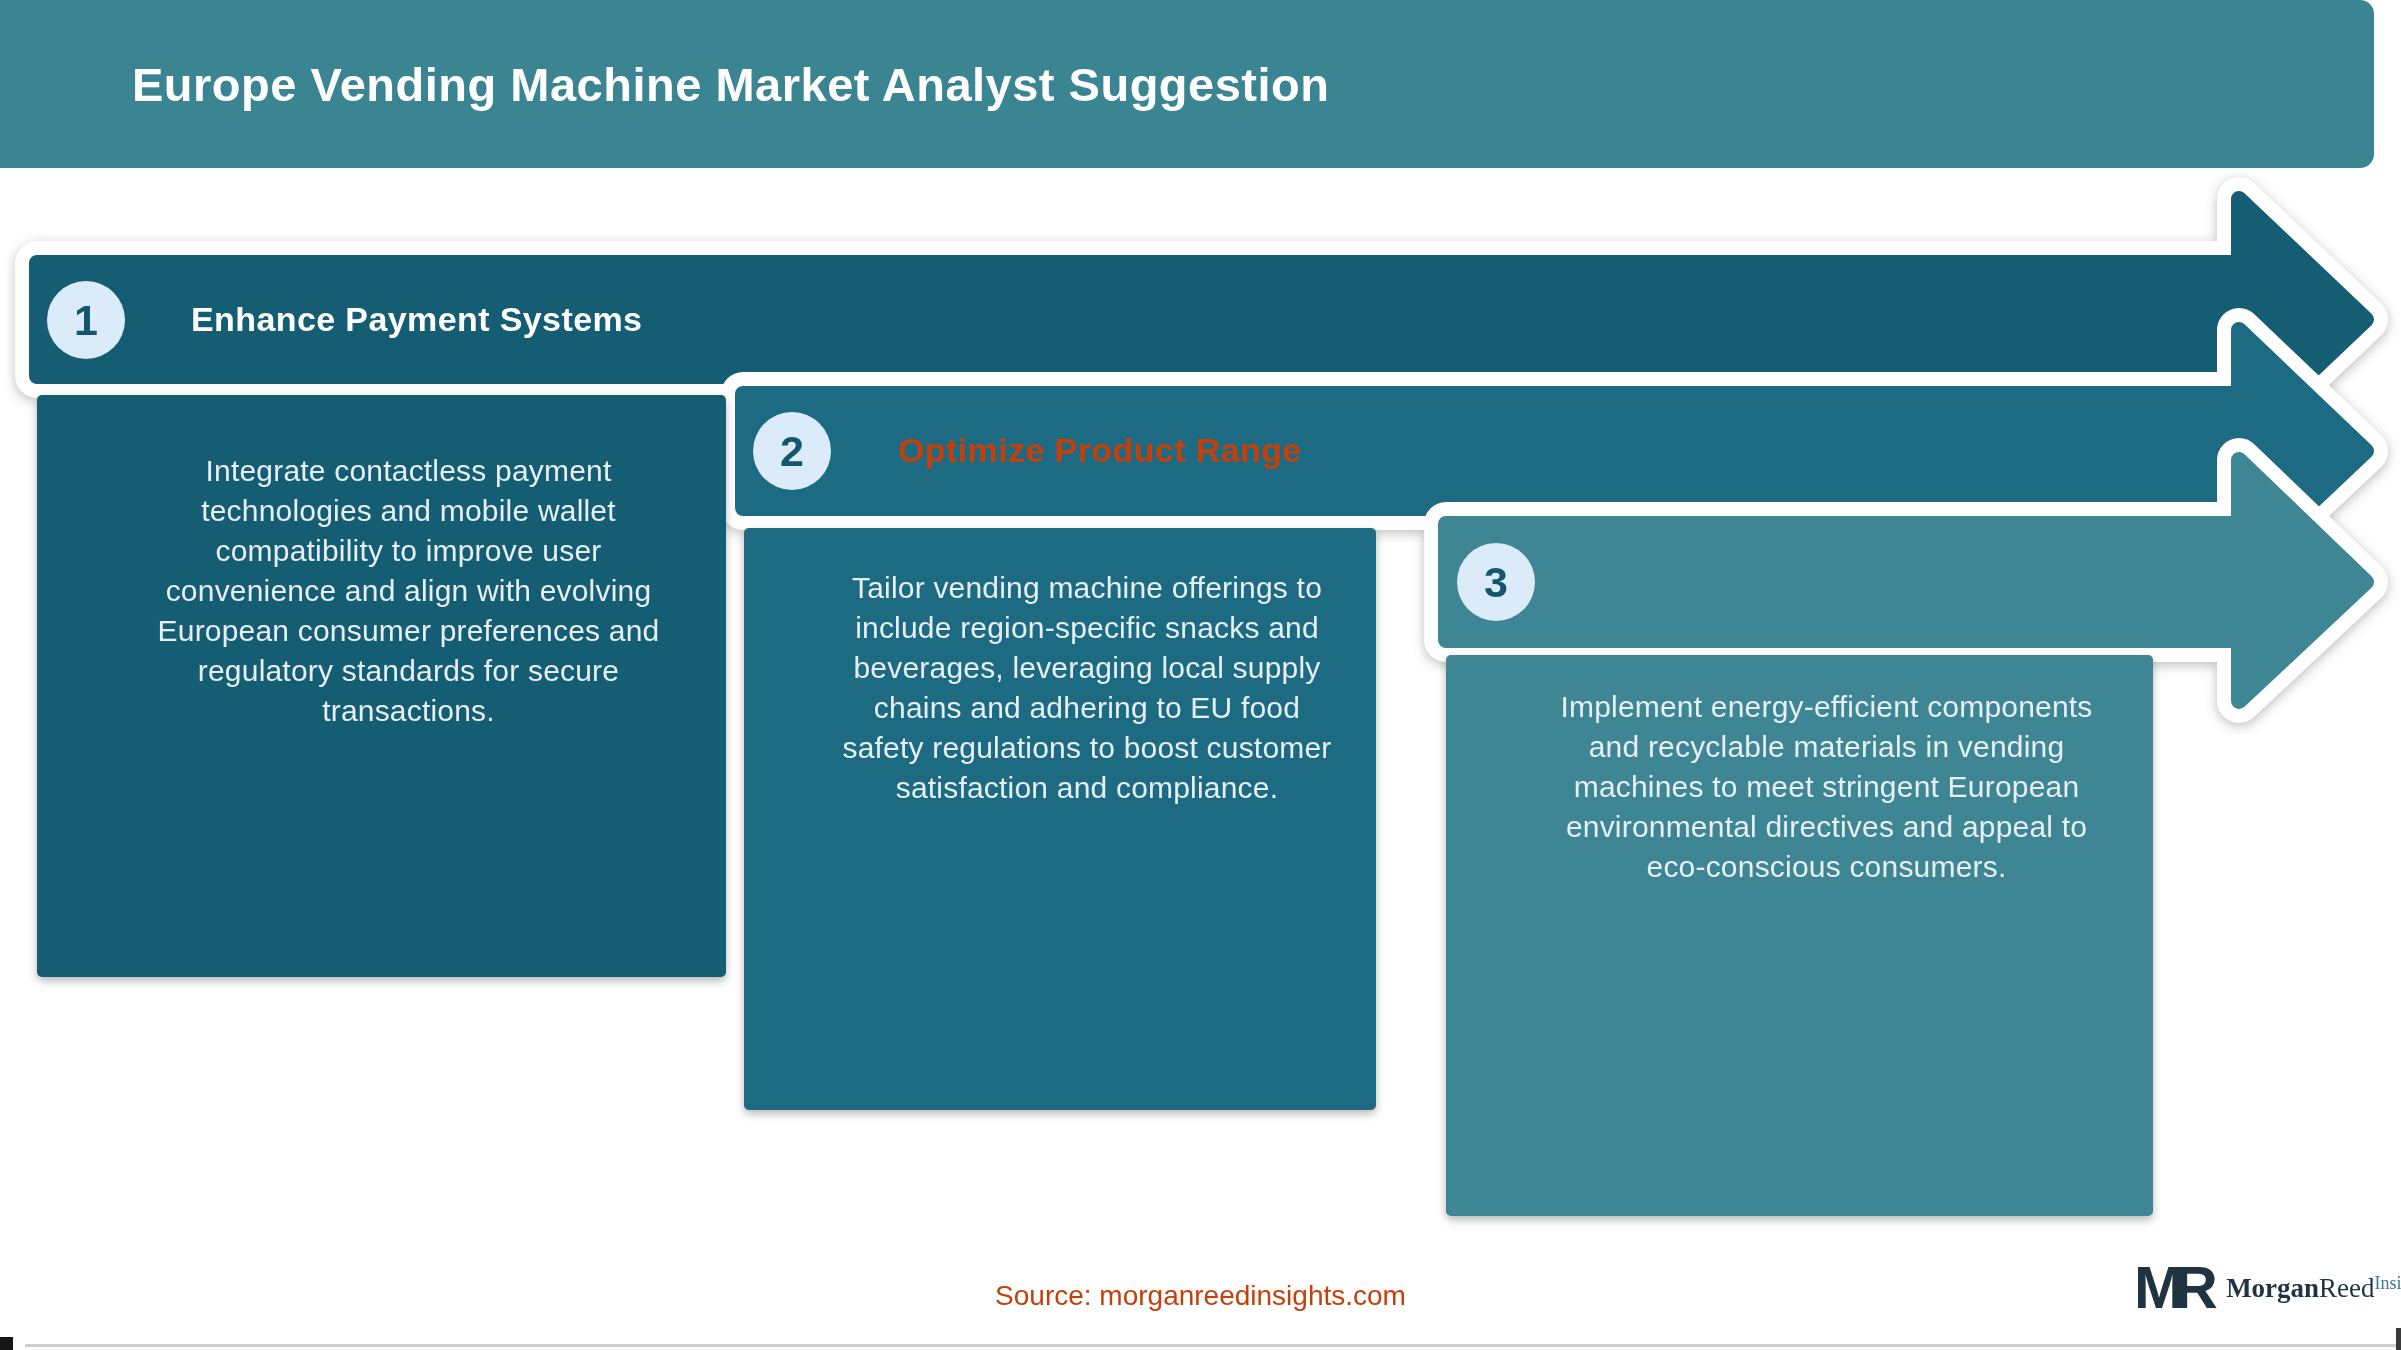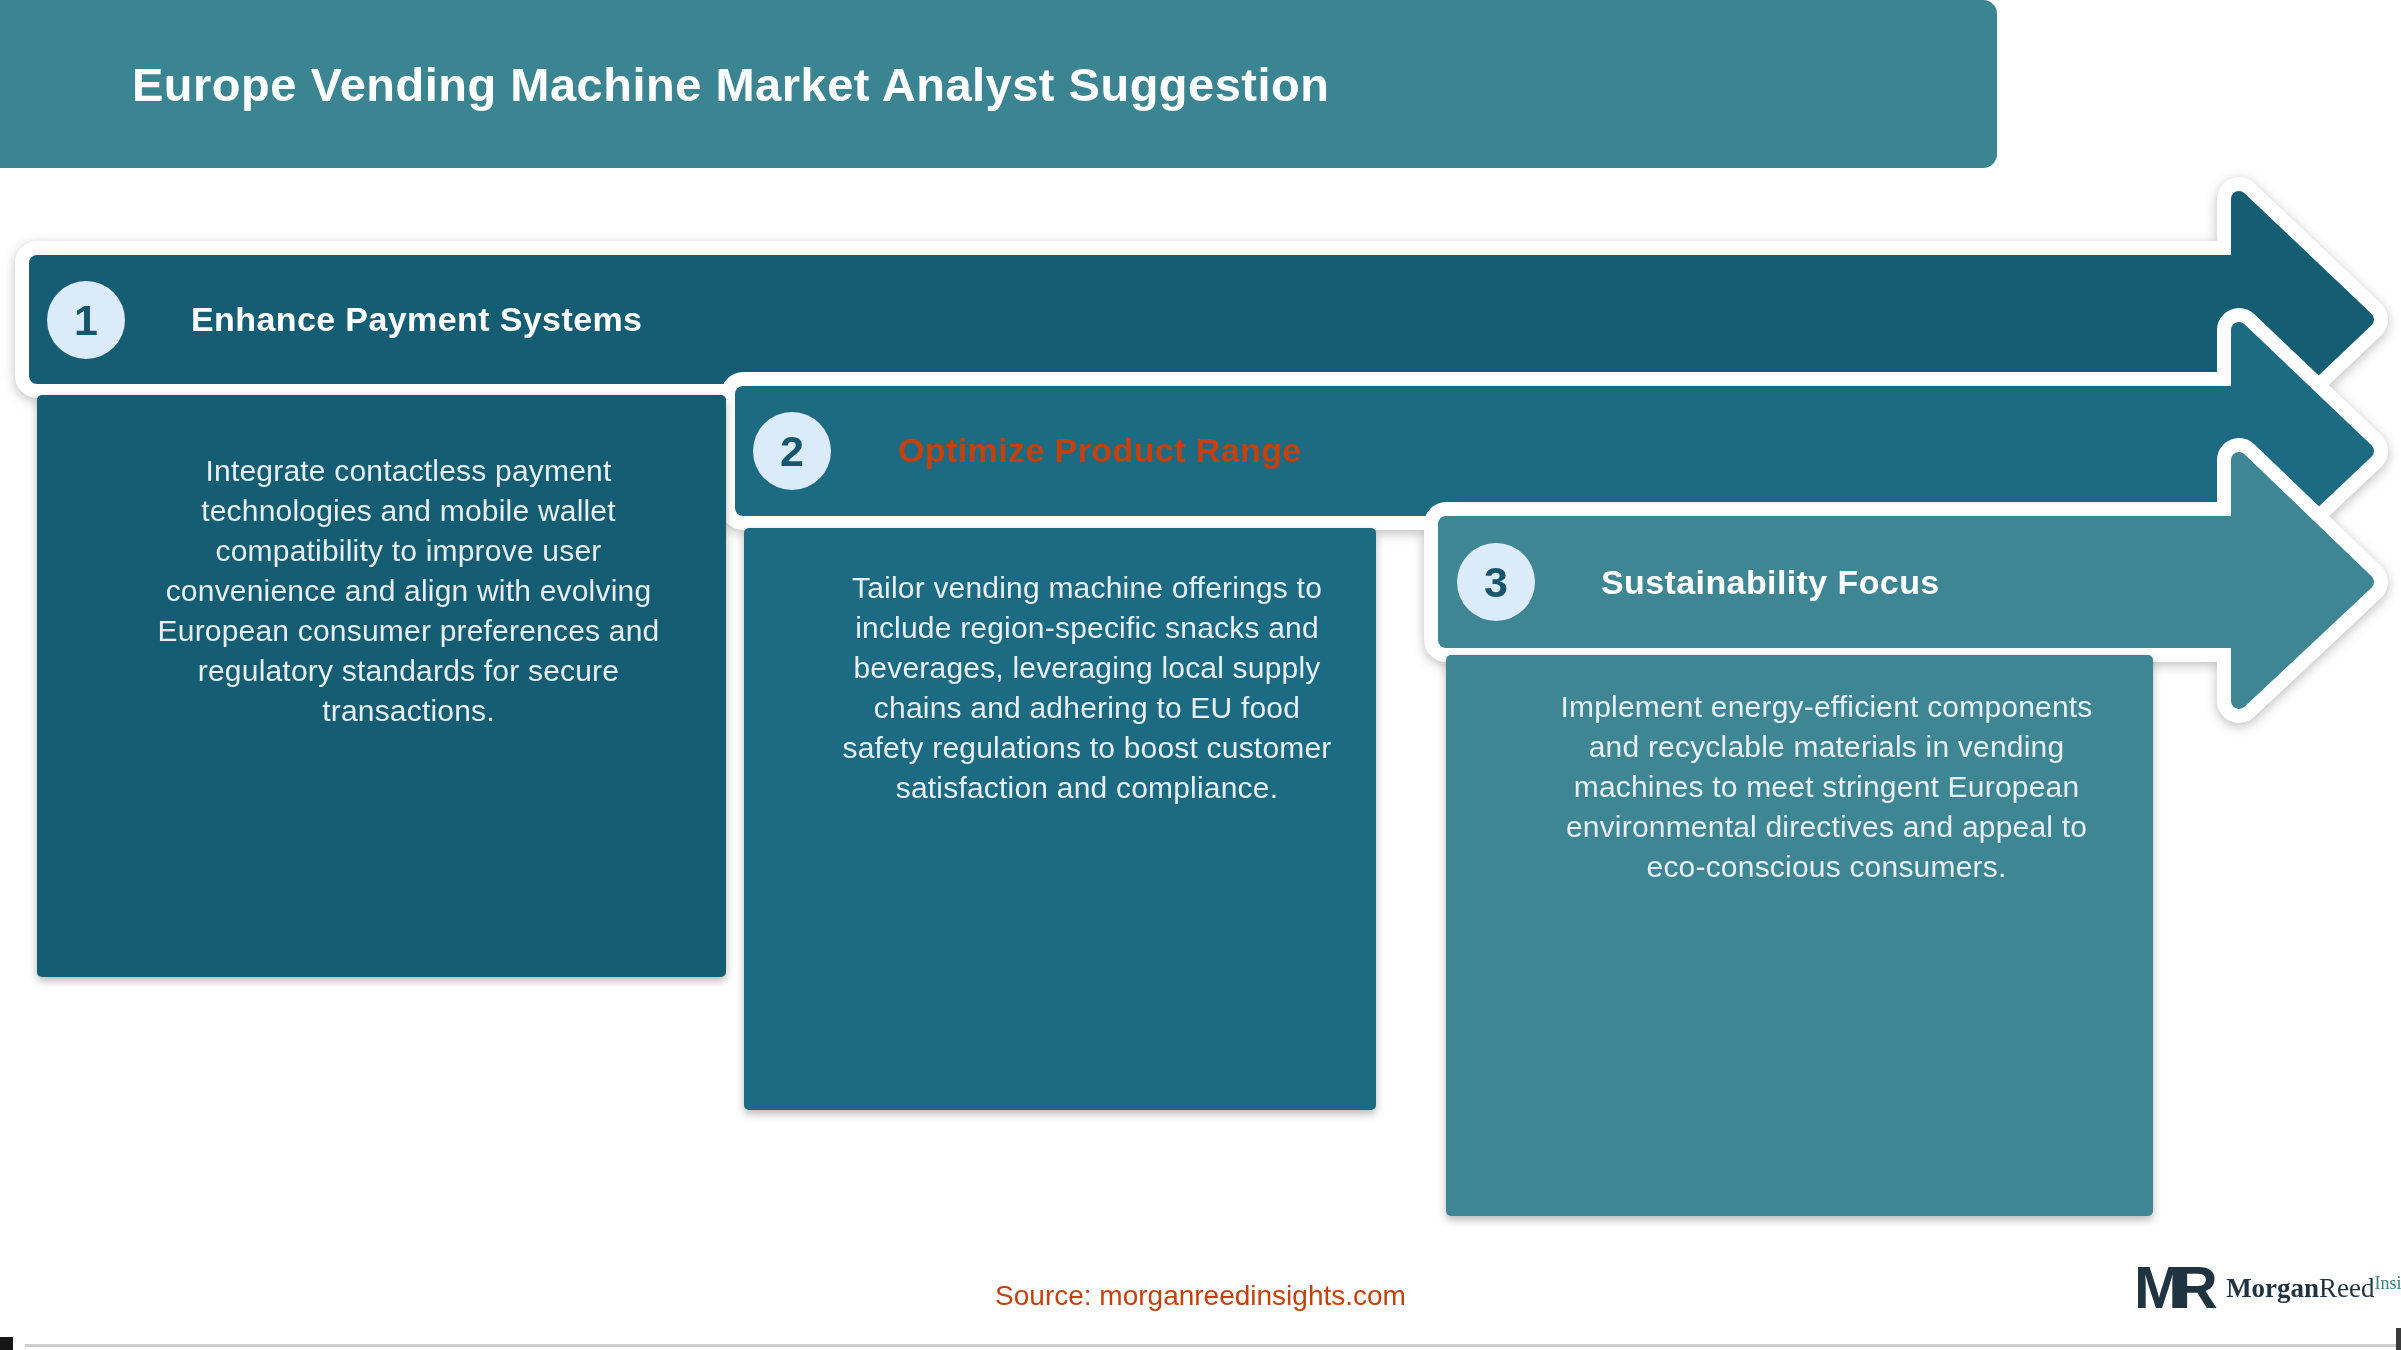--- a/index.html
+++ b/index.html
@@ -5,21 +5,21 @@
   html,body{margin:0;padding:0;}
   body{
     width:2401px;height:1350px;overflow:hidden;background:#ffffff;
     font-family:"Liberation Sans", sans-serif;
     position:relative;
   }
   .page{position:absolute;inset:0;width:2401px;height:1350px;background:#ffffff;}
 
   
   .header{
-    position:absolute;left:0;top:0;width:1997px;height:168px;
+    position:absolute;left:0;top:0;width:2374px;height:168px;
     border-radius:0 14px 14px 0;
     display:flex;align-items:center;
     z-index:1;
   }
   .page-title{
     margin:0 0 0 132px;
     font-size:47px;font-weight:700;color:#ffffff;letter-spacing:0.5px;
   }
 
   
@@ -114,21 +114,20 @@
     <p style="color: rgb(231, 239, 244);">Integrate contactless payment technologies and mobile wallet compatibility to improve user convenience and align with evolving European consumer preferences and regulatory standards for secure transactions.</p>
   </div>
 
   <div class="num-circle c2" style="background: rgb(220, 235, 249); color: rgb(20, 86, 110);">2</div>
   <div class="banner-heading h2" style="color: #c2410c;">Optimize Product Range</div>
   <div class="box b2" style="background: rgb(28, 107, 130);">
     <p style="color: rgb(231, 239, 244);">Tailor vending machine offerings to include region-specific snacks and beverages, leveraging local supply chains and adhering to EU food safety regulations to boost customer satisfaction and compliance.</p>
   </div>
 
   <div class="num-circle c3" style="background: rgb(220, 235, 249); color: rgb(20, 86, 110);">3</div>
-  <div class="banner-heading h3" style="color: rgb(255, 255, 255);">Sustainability Focus</div>
   <div class="box b3" style="background: rgb(62, 134, 148);">
     <p style="color: rgb(231, 239, 244);">Implement energy-efficient components and recyclable materials in vending machines to meet stringent European environmental directives and appeal to eco-conscious consumers.</p>
   </div>
 
   <div class="source" style="color: #c2410c;">Source: morganreedinsights.com</div>
 
   <div class="logo">
     <div class="monogram" style="color: rgb(31, 51, 64);">MR</div>
     <div class="logo-text">
       <div class="logo-line1" style="color: rgb(31, 51, 64);">

